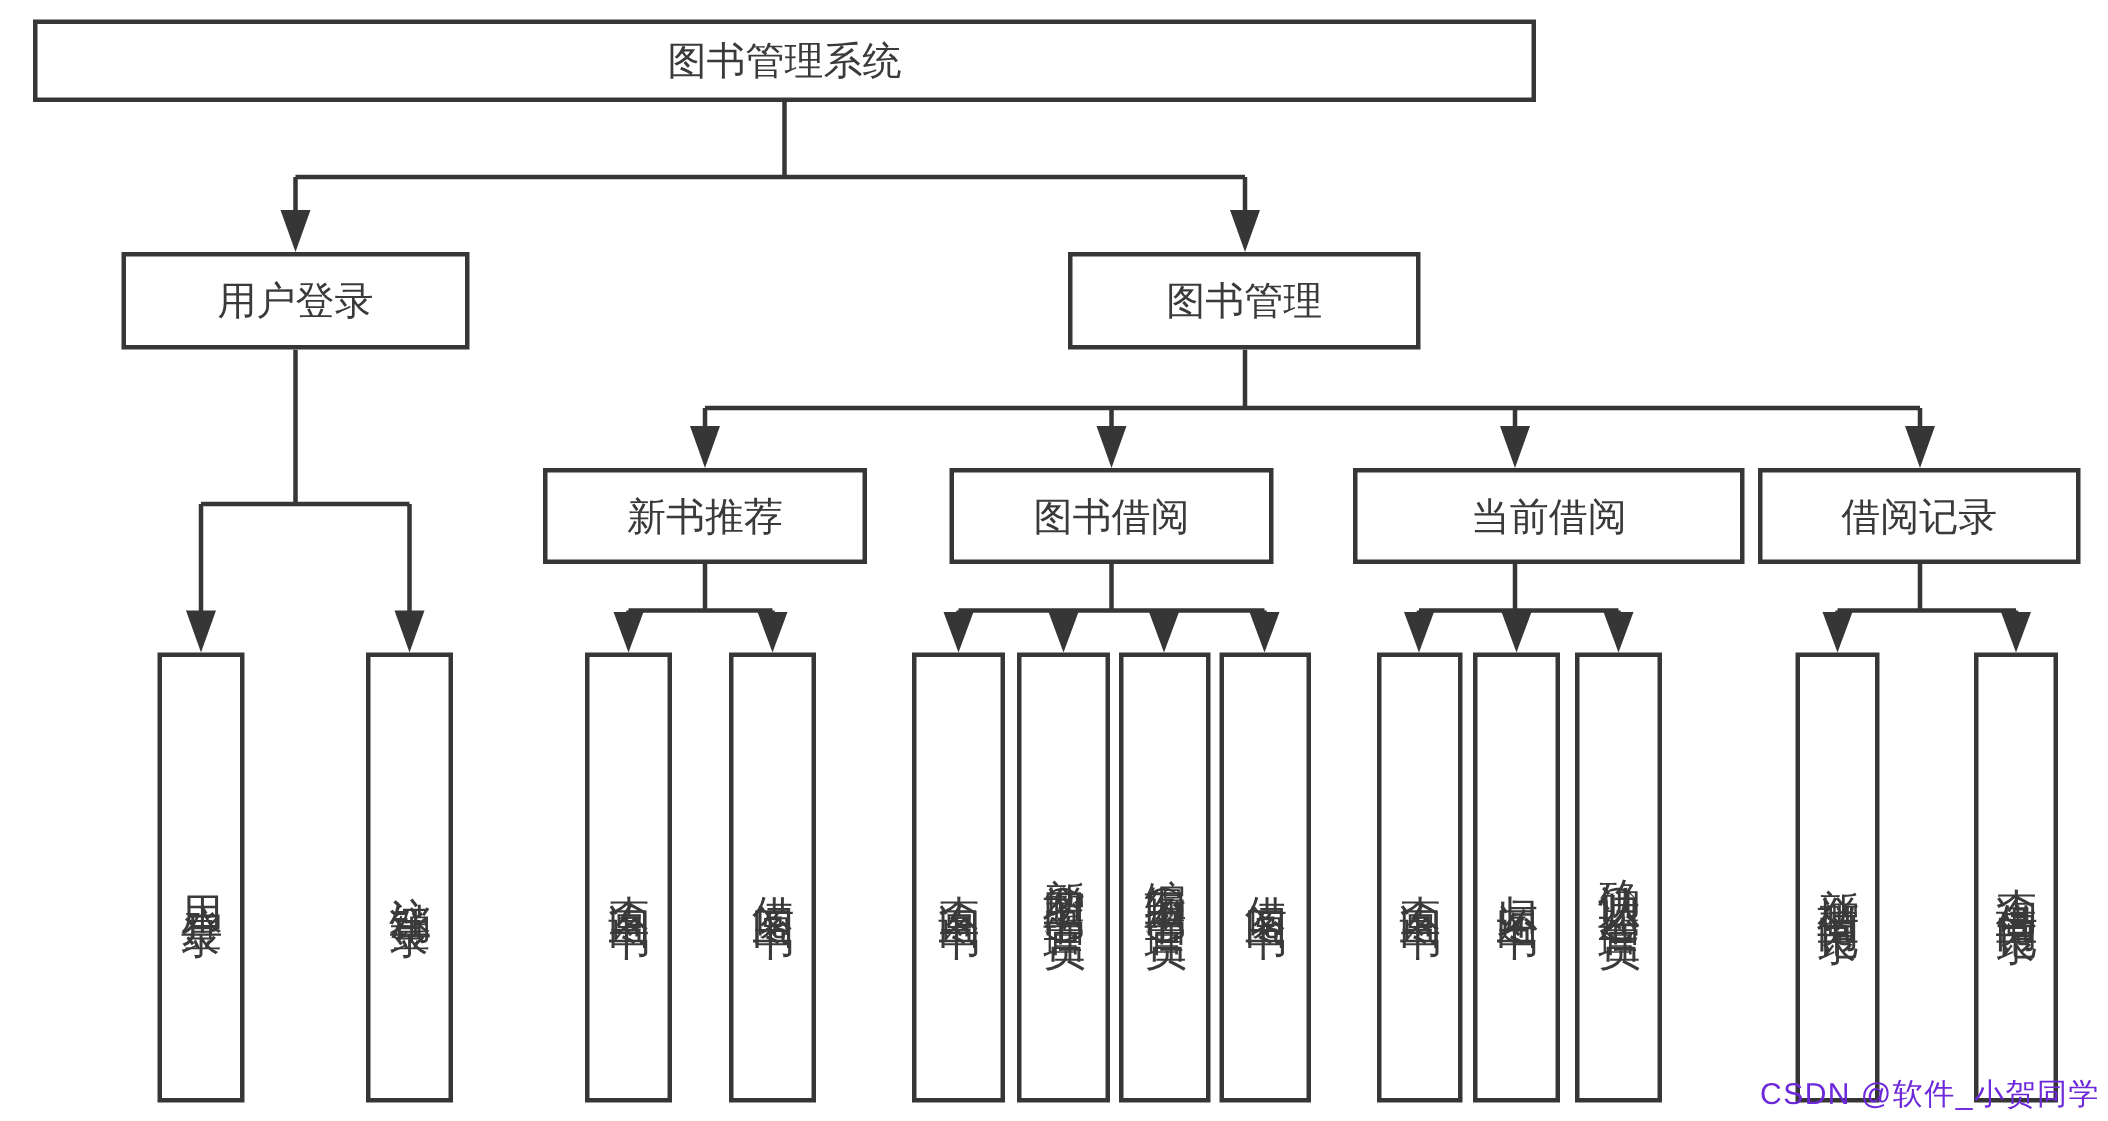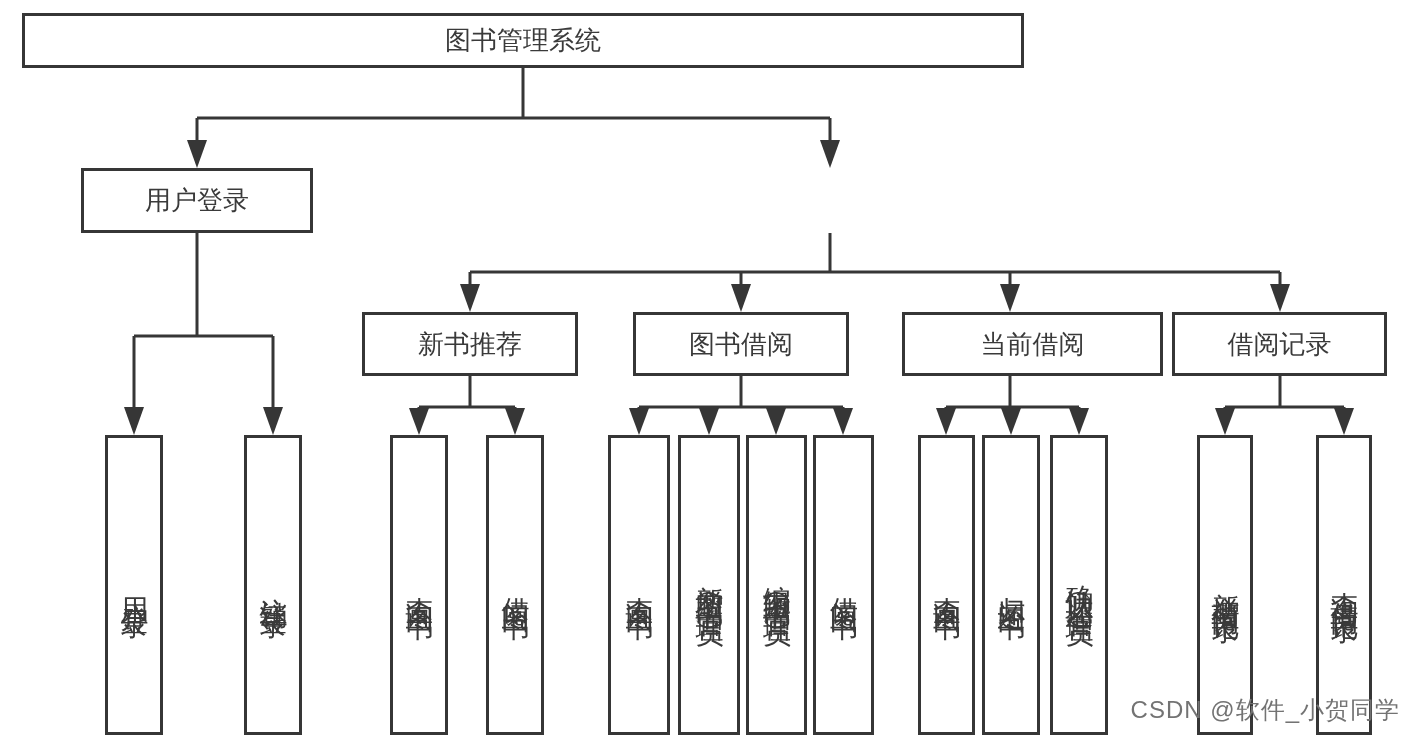--- a/index.html
+++ b/index.html
@@ -31,23 +31,23 @@
   .node.v .lbl {
     writing-mode: vertical-lr;
     text-orientation: mixed;
     font-size: 28px;
     line-height: 1;
     letter-spacing: 5px;
   }
   .watermark {
     position: absolute;
     right: 5px;
-    bottom: 21px;
-    color: #737373;
-    font-size: 24px;
+    bottom: 4px;
+    color: #6d28d9;
+    font-size: 20px;
     letter-spacing: 1px;
     white-space: nowrap;
   }
 </style>
 </head>
 <body>
 
 <div class="stage">
 
   <svg class="connectors" viewBox="0 0 1405 747" fill="none">
@@ -100,20 +100,23 @@
     </g>
   </svg>
 
   <div class="node h" style="left:22px; top:13px; width:1002px; height:55px;">
     <span class="lbl">图书管理系统</span>
   </div>
 
   <div class="node h" style="left:81px; top:168px; width:232px; height:65px;">
     <span class="lbl">用户登录</span>
   </div>
+  <div class="node h" style="left:712px; top:168px; width:235px; height:65px;">
+    <span class="lbl">图书管理</span>
+  </div>
 
   <div class="node h" style="left:633px; top:312px; width:216px; height:64px;">
     <span class="lbl">图书借阅</span>
   </div>
   <div class="node h" style="left:362px; top:312px; width:216px; height:64px;">
     <span class="lbl">新书推荐</span>
   </div>
   <div class="node h" style="left:902px; top:312px; width:261px; height:64px;">
     <span class="lbl">当前借阅</span>
   </div>

